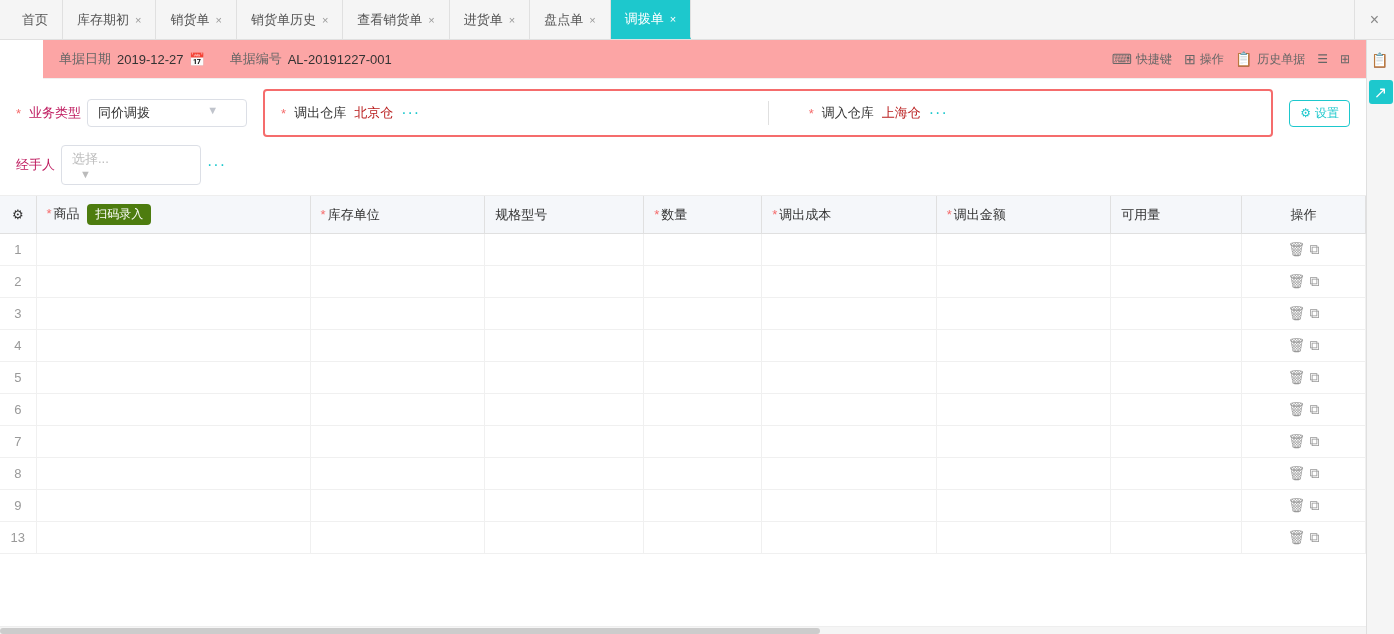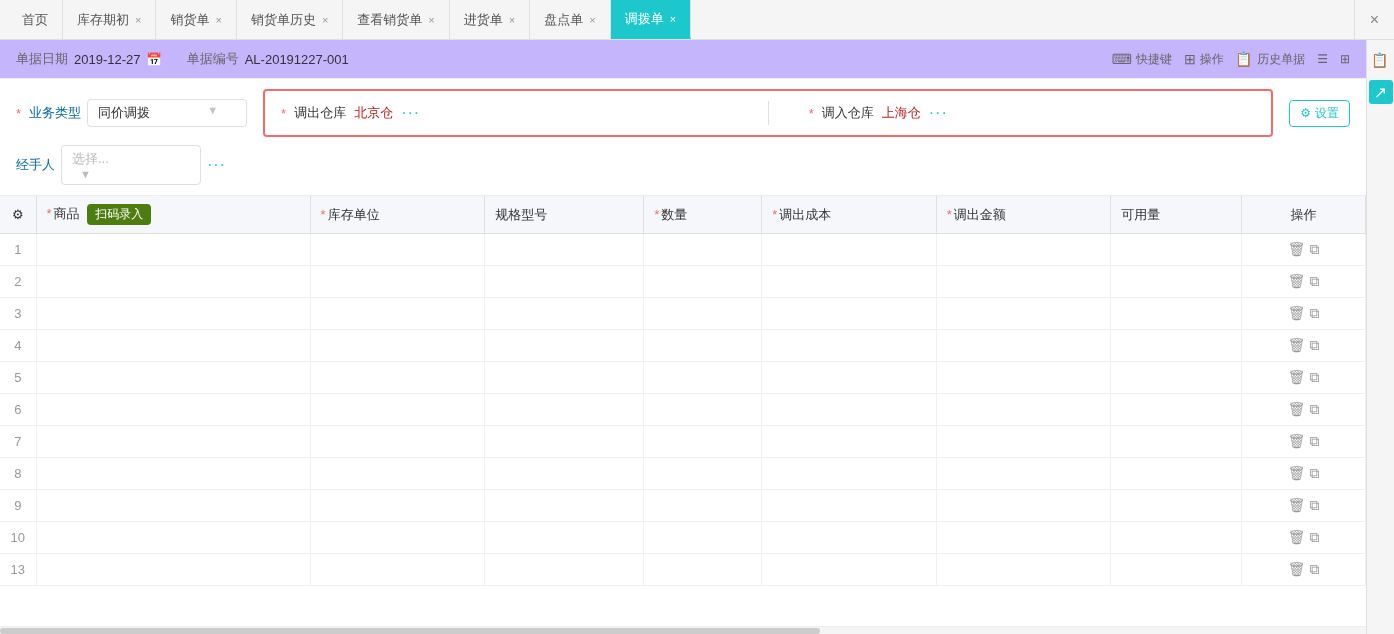--- a/index.html
+++ b/index.html
@@ -15,33 +15,33 @@
     .tab-item:first-child { border-left: none; }
     .tab-item.active { background: #fff; color: #333; font-weight: 500; border-bottom: 2px solid #1dc8cd; }
     .tab-item .tab-close { margin-left: 6px; color: #999; font-size: 11px; cursor: pointer; }
     .tab-item.active .tab-close { color: #555; }
     .tab-item.teal { background: #1dc8cd; color: #fff; }
     .tab-item.teal .tab-close { color: #fff; }
     .close-btn-right { position: absolute; right: 0; top: 0; height: 40px; width: 40px; display: flex; align-items: center; justify-content: center; cursor: pointer; font-size: 16px; color: #888; border-left: 1px solid #e0e0e0; }
 
     
     .doc-header {
-      display: flex; align-items: center; padding: 10px 16px; border-bottom: 1px solid #f0f0f0; background: #c4b5fd; gap: 24px; justify-content: space-between;
+      display: flex; align-items: center; padding: 10px 16px; border-bottom: 1px solid #f0f0f0; background: #fca5a5; gap: 24px; justify-content: space-between; margin-left: 43px;
     }
     .doc-header-left { display: flex; align-items: center; gap: 24px; }
     .doc-header-right { display: flex; align-items: center; gap: 12px; color: #666; font-size: 12px; }
     .doc-field { display: flex; align-items: center; gap: 6px; }
     .doc-field label { color: #666; font-size: 13px; }
     .doc-field span { color: #333; font-size: 13px; }
     .calendar-icon { color: #1dc8cd; cursor: pointer; font-size: 14px; }
     .header-action { display: flex; align-items: center; gap: 4px; cursor: pointer; color: #666; font-size: 12px; }
     .header-action .icon { font-size: 14px; }
     .form-field { display: flex; align-items: center; gap: 6px; }
     .form-field .req { color: #f56c6c; margin-right: 2px; }
-    .form-field label { color: #0369a1; font-size: 13px; white-space: nowrap; }
+    .form-field label { color: #be185d; font-size: 13px; white-space: nowrap; }
     .form-select {
       border: 1px solid #dcdfe6; border-radius: 4px; padding: 4px 28px 4px 10px; min-width: 140px; font-size: 13px; color: #333; background: #fff; cursor: pointer; position: relative; display: flex; align-items: flex-start; justify-content: space-between;
     }
     .form-select .arrow { color: #c0c4cc; font-size: 11px; margin-left: 8px; }
     .form-text { font-size: 13px; color: #b91c1c; }
     .ellipsis-btn { color: #1dc8cd; cursor: pointer; font-size: 16px; letter-spacing: 1px; }
 
     
     .highlight-box {
       border: 2px solid #f56c6c; border-radius: 4px; padding: 10px 16px; display: flex; align-items: center; gap: 40px; flex: 1;
@@ -334,31 +334,20 @@
             <td></td>
             <td></td>
             <td></td>
             <td></td>
             <td></td>
             <td></td>
             <td></td>
             <td style="text-align:center;"><span class="op-icon">🗑</span><span class="op-icon">⧉</span></td>
           </tr>
         <tr>
-            <td class="row-num">10</td>
-            <td></td>
-            <td></td>
-            <td></td>
-            <td></td>
-            <td></td>
-            <td></td>
-            <td></td>
-            <td style="text-align:center;"><span class="op-icon">🗑</span><span class="op-icon">⧉</span></td>
-          </tr>
-        <tr>
             <td class="row-num">13</td>
             <td></td>
             <td></td>
             <td></td>
             <td></td>
             <td></td>
             <td></td>
             <td></td>
             <td style="text-align:center;"><span class="op-icon">🗑</span><span class="op-icon">⧉</span></td>
           </tr>

